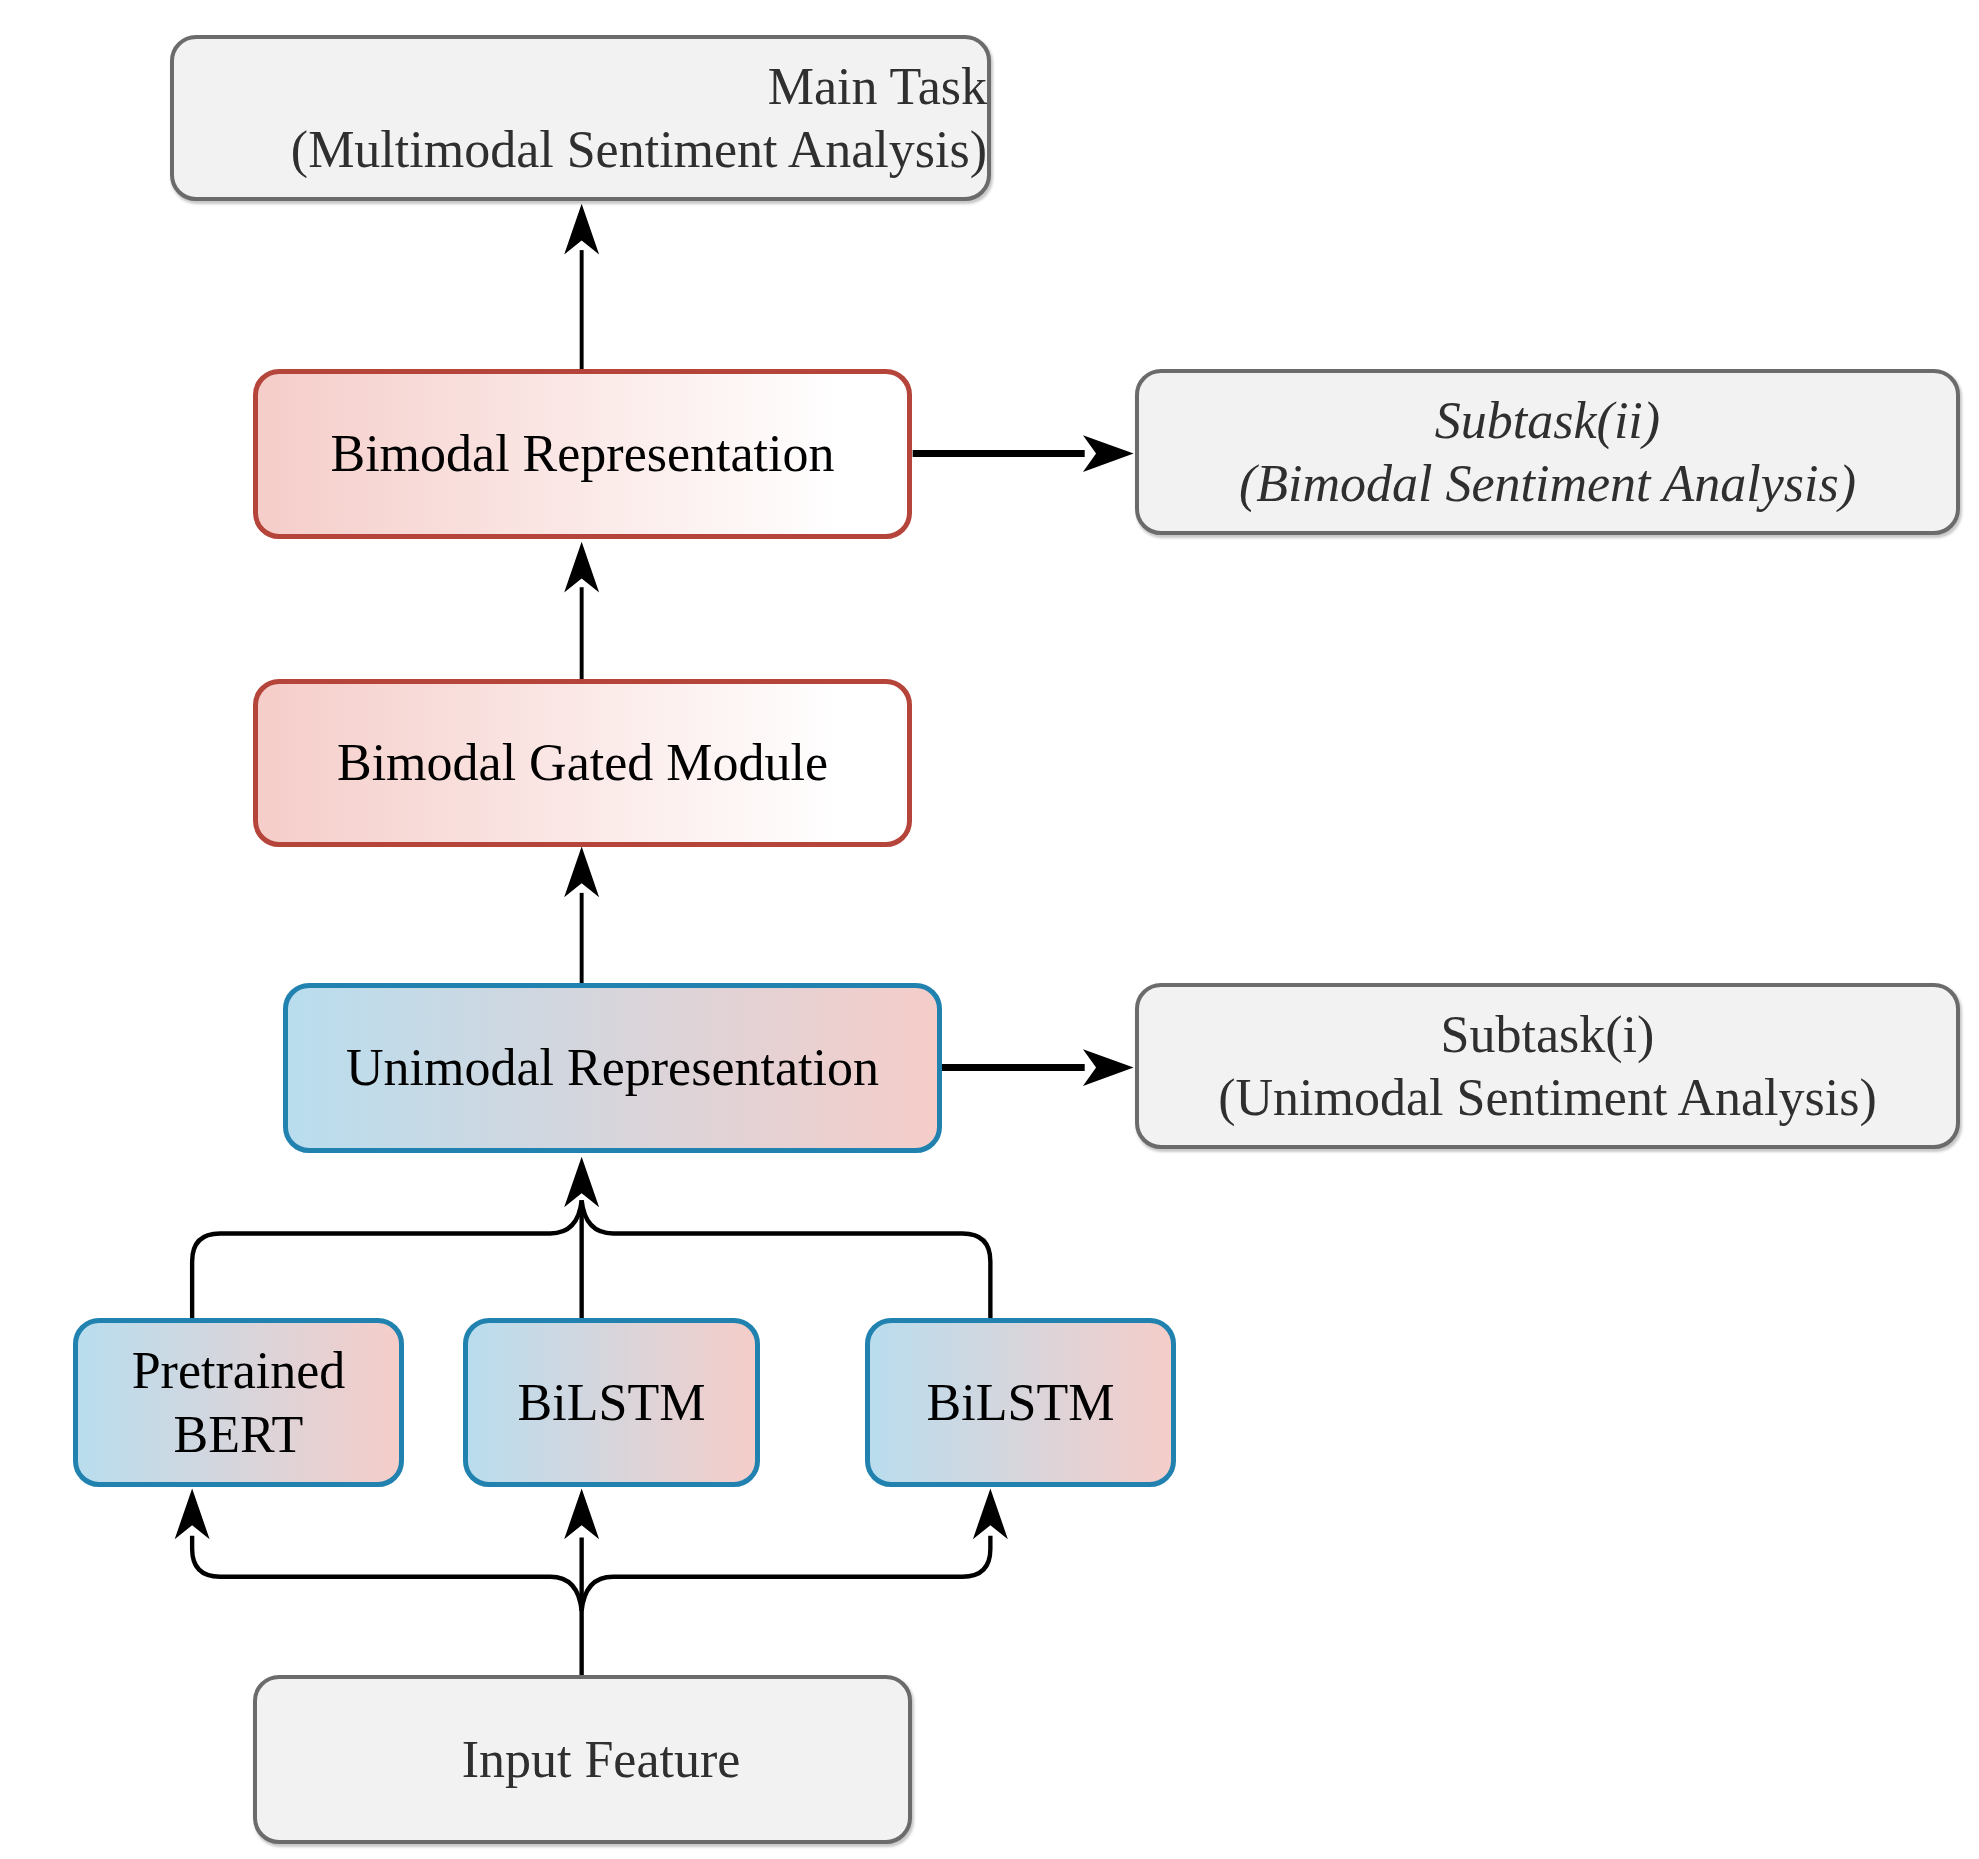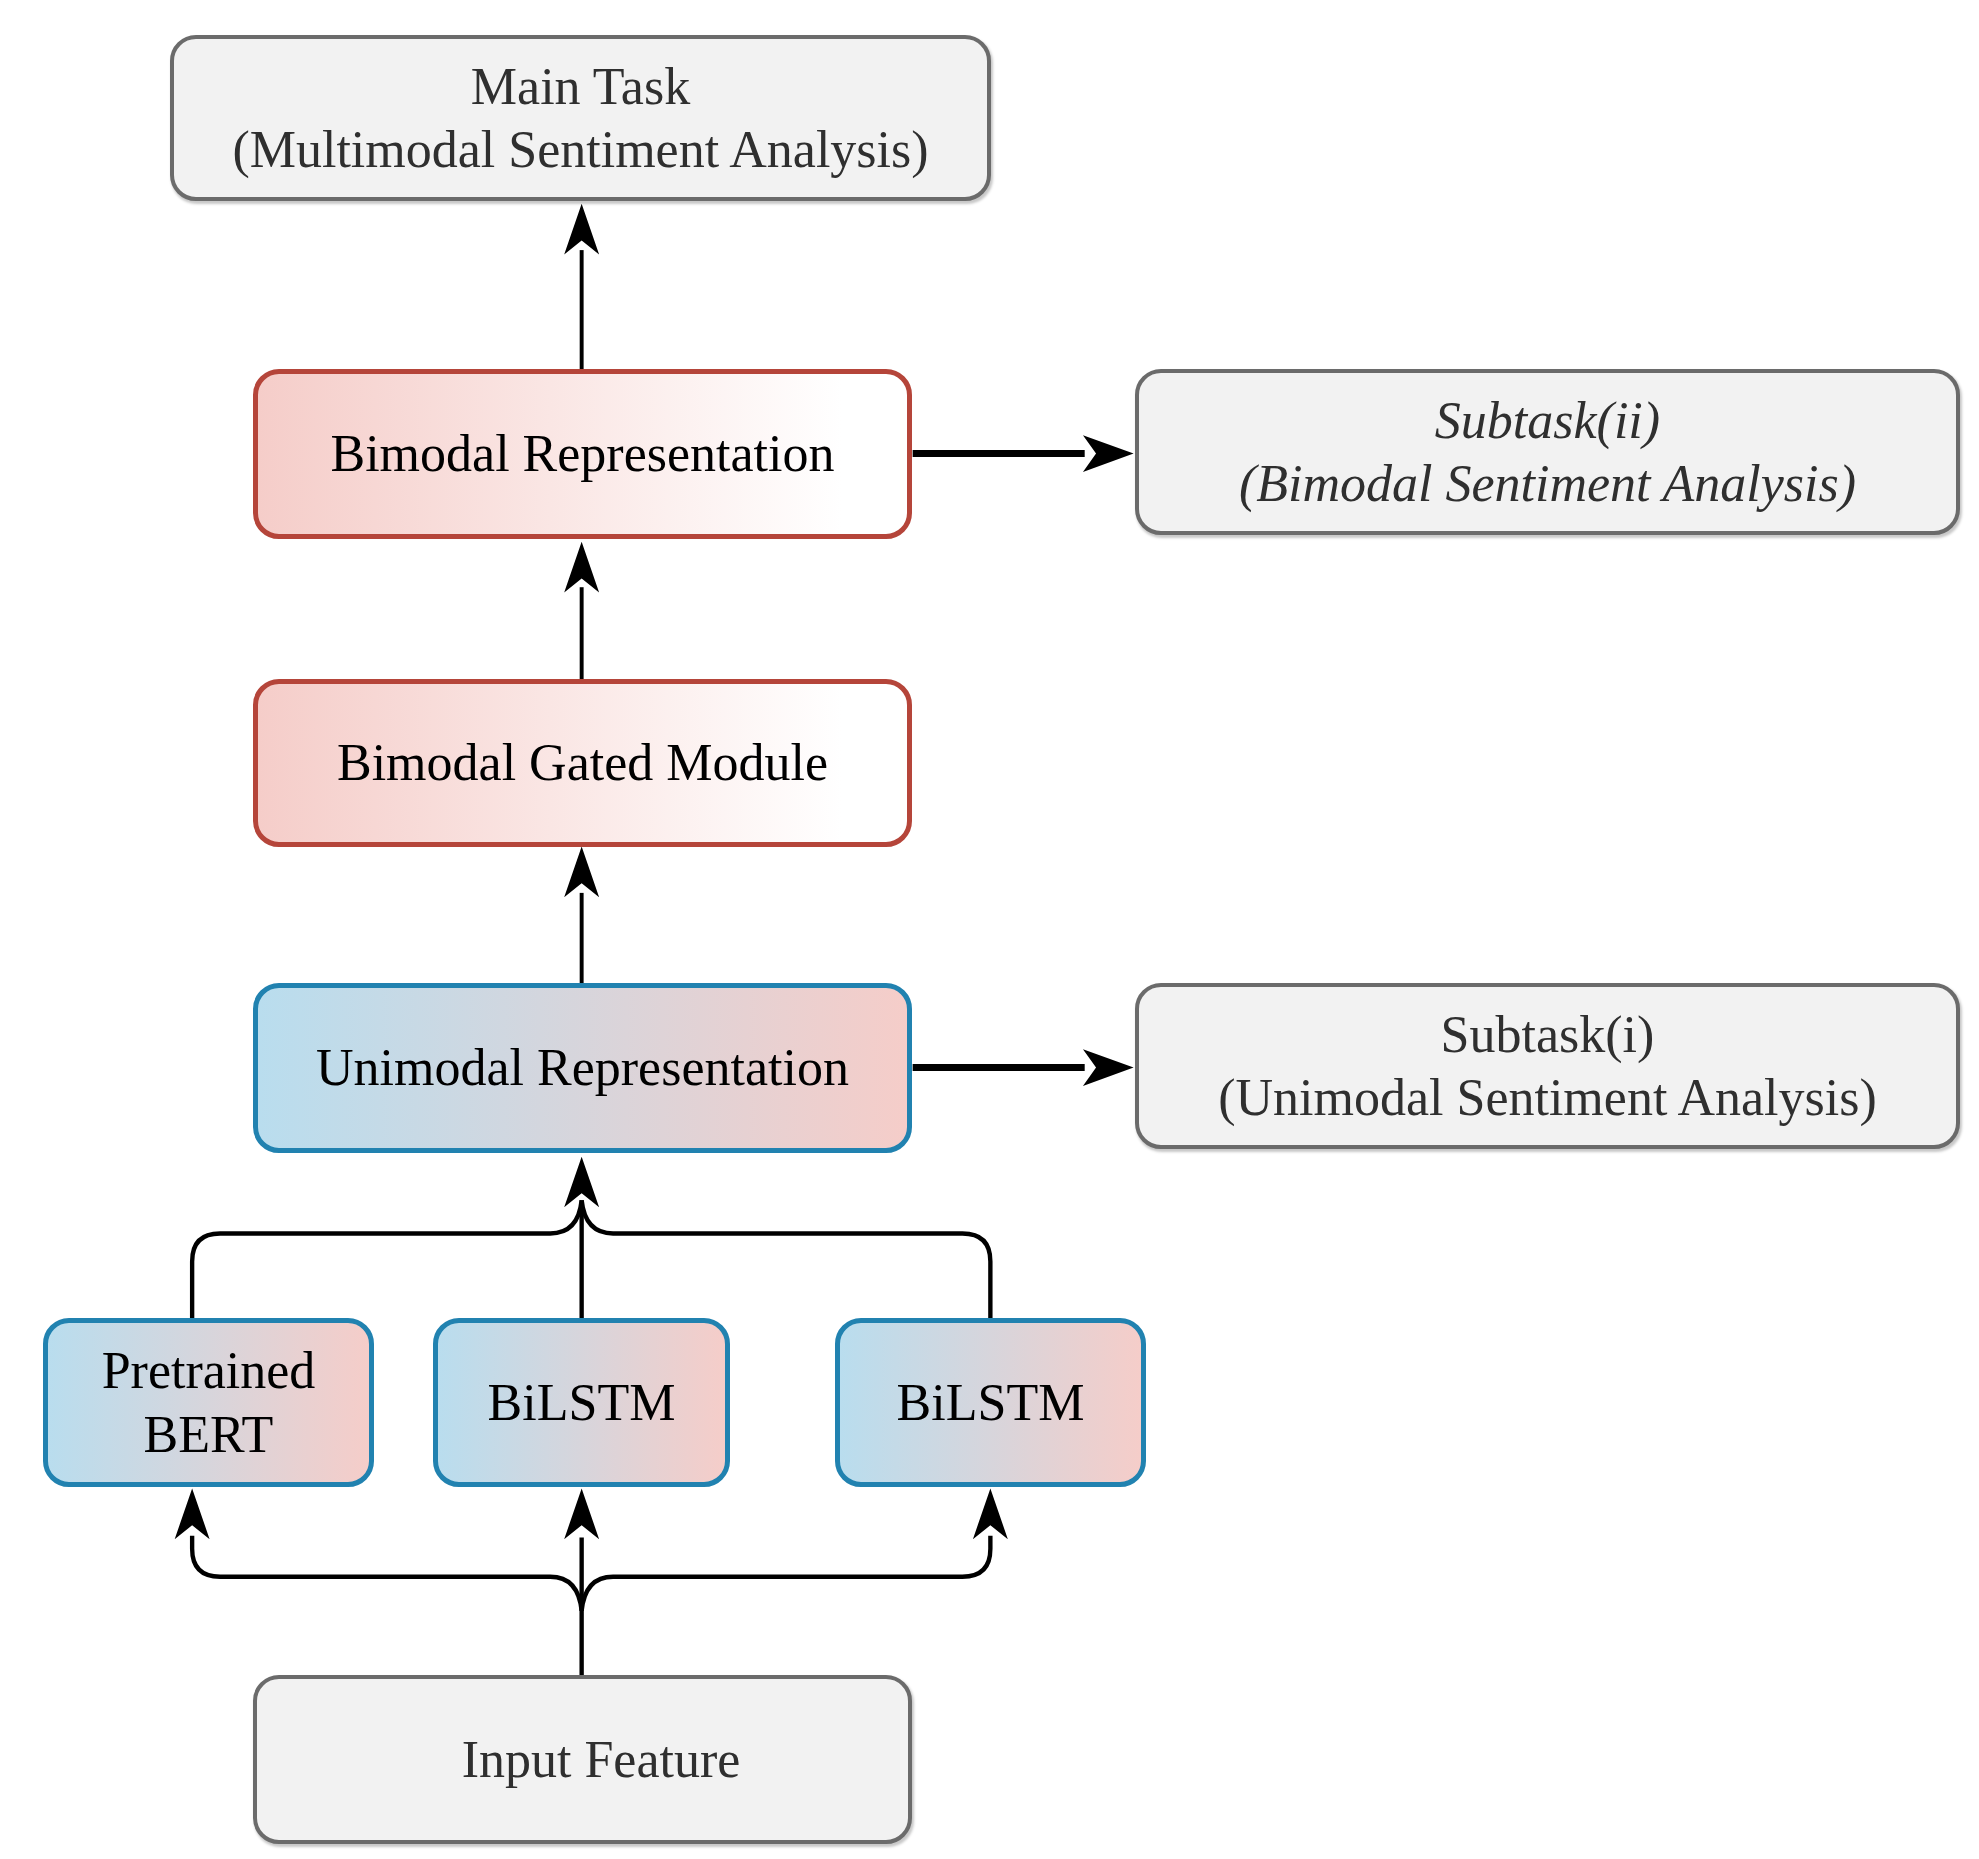--- a/index.html
+++ b/index.html
@@ -47,23 +47,24 @@
   .red {
     background: linear-gradient(to right, var(--pink-fill, #f5cdc9) 0%, var(--white-fill, #ffffff) 90%);
     border: 5.2px solid var(--red-box-border, #b5453a);
     color: var(--colored-box-text, #000000);
     text-align: center;
   }
   .blue {
     background: linear-gradient(to right, var(--blue-fill, #b9ddee) 0%, var(--pink-fill, #f5cdc9) 100%);
     border: 5.2px solid var(--blue-box-border, #2182b0);
     color: var(--colored-box-text, #000000);
+    margin-left: 30px;
   }
   
-  #main-task          { left: 170px;  top: 35px;   width: 821px; height: 166px; }
+  #main-task          { left: 170px;  top: 35px;   width: 821px; height: 166px; align-items: flex-end; }
   #bimodal-rep        { left: 253px;  top: 369px;  width: 659px; height: 170px; }
   #subtask-ii         { left: 1135px; top: 369px;  width: 825px; height: 166px; font-style: italic; }
   #bimodal-gated      { left: 253px;  top: 679px;  width: 659px; height: 168px; }
   #unimodal-rep       { left: 253px;  top: 983px; width: 659px; height: 170px; }
   #subtask-i          { left: 1135px; top: 983px; width: 825px; height: 166px; }
   #pretrained-bert    { left: 43px;   top: 1318px; width: 331px; height: 169px; }
   #bilstm-1           { left: 433px;  top: 1318px; width: 297px; height: 169px; }
   #bilstm-2           { left: 835px;  top: 1318px; width: 311px; height: 169px; }
   #input-feature      { left: 253px;  top: 1675px; width: 659px; height: 169px; padding-left: 37px; }
 

